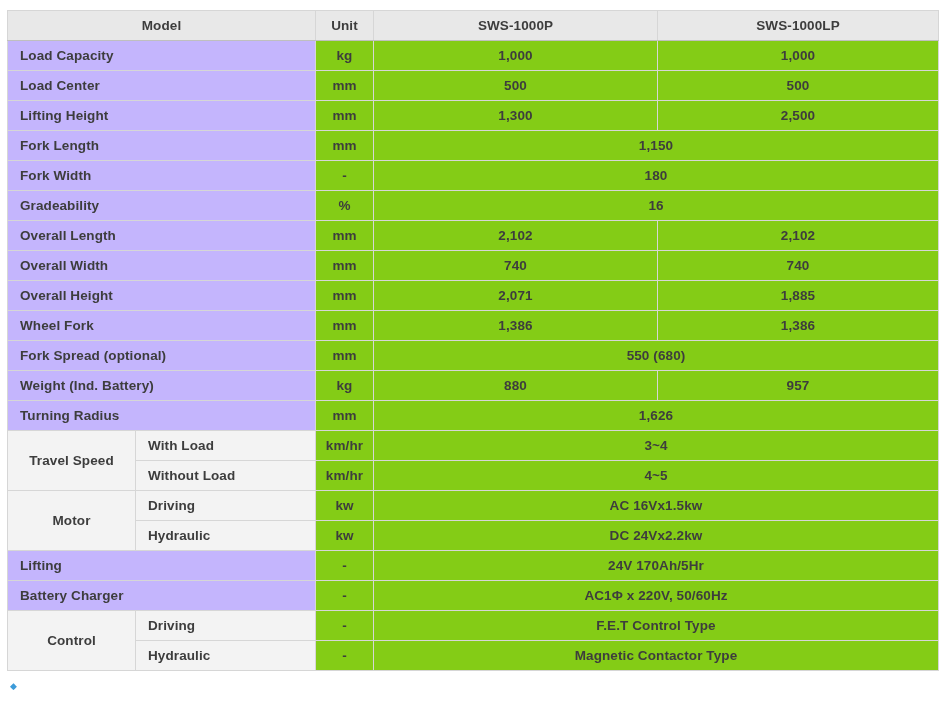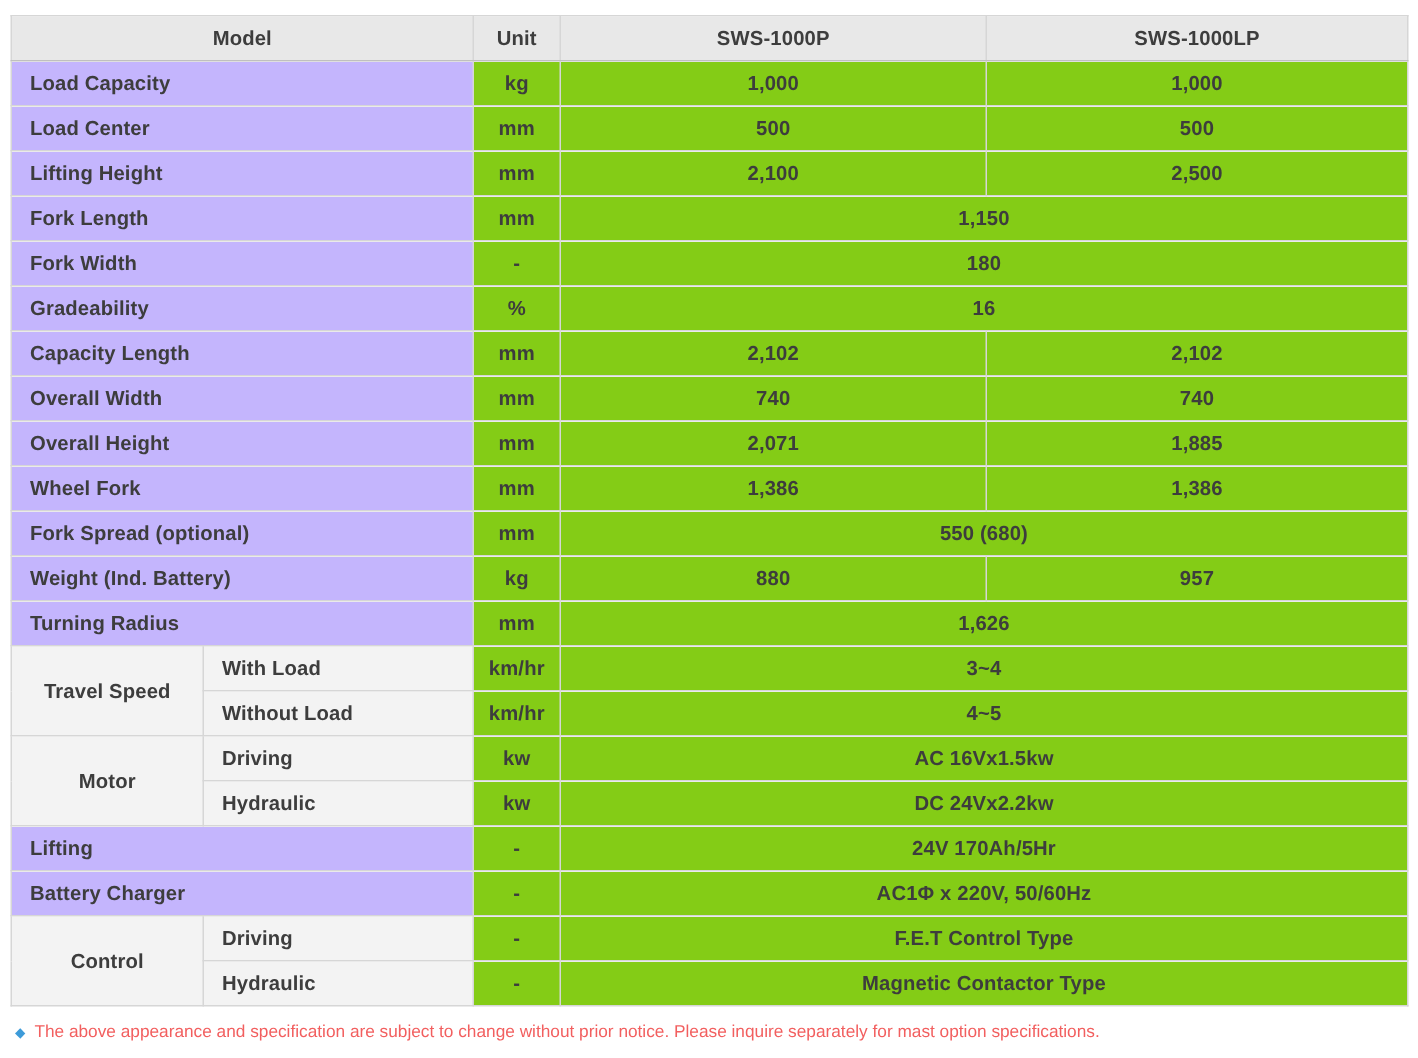--- a/index.html
+++ b/index.html
@@ -104,40 +104,40 @@
       </tr>
       <tr>
         <td class="lbl" colspan="2">Load Center</td>
         <td class="unit">mm</td>
         <td class="val">500</td>
         <td class="val">500</td>
       </tr>
       <tr>
         <td class="lbl" colspan="2">Lifting Height</td>
         <td class="unit">mm</td>
-        <td class="val">2,100</td>
+        <td class="val">1,300</td>
         <td class="val">2,500</td>
       </tr>
       <tr>
         <td class="lbl" colspan="2">Fork Length</td>
         <td class="unit">mm</td>
         <td class="val" colspan="2">1,150</td>
       </tr>
       <tr>
         <td class="lbl" colspan="2">Fork Width</td>
         <td class="unit">-</td>
         <td class="val" colspan="2">180</td>
       </tr>
       <tr>
         <td class="lbl" colspan="2">Gradeability</td>
         <td class="unit">%</td>
         <td class="val" colspan="2">16</td>
       </tr>
       <tr>
-        <td class="lbl" colspan="2">Capacity Length</td>
+        <td class="lbl" colspan="2">Overall Length</td>
         <td class="unit">mm</td>
         <td class="val">2,102</td>
         <td class="val">2,102</td>
       </tr>
       <tr>
         <td class="lbl" colspan="2">Overall Width</td>
         <td class="unit">mm</td>
         <td class="val">740</td>
         <td class="val">740</td>
       </tr>
@@ -210,15 +210,14 @@
       <tr>
         <td class="slbl">Hydraulic</td>
         <td class="unit">-</td>
         <td class="val" colspan="2">Magnetic Contactor Type</td>
       </tr>
     </tbody>
   </table>
 
   <div class="note">
     <span class="bullet">◆</span>
-    <span class="note-text">The above appearance and specification are subject to change without prior notice. Please inquire separately for mast option specifications.</span>
   </div>
 </div>
 
 </body></html>

